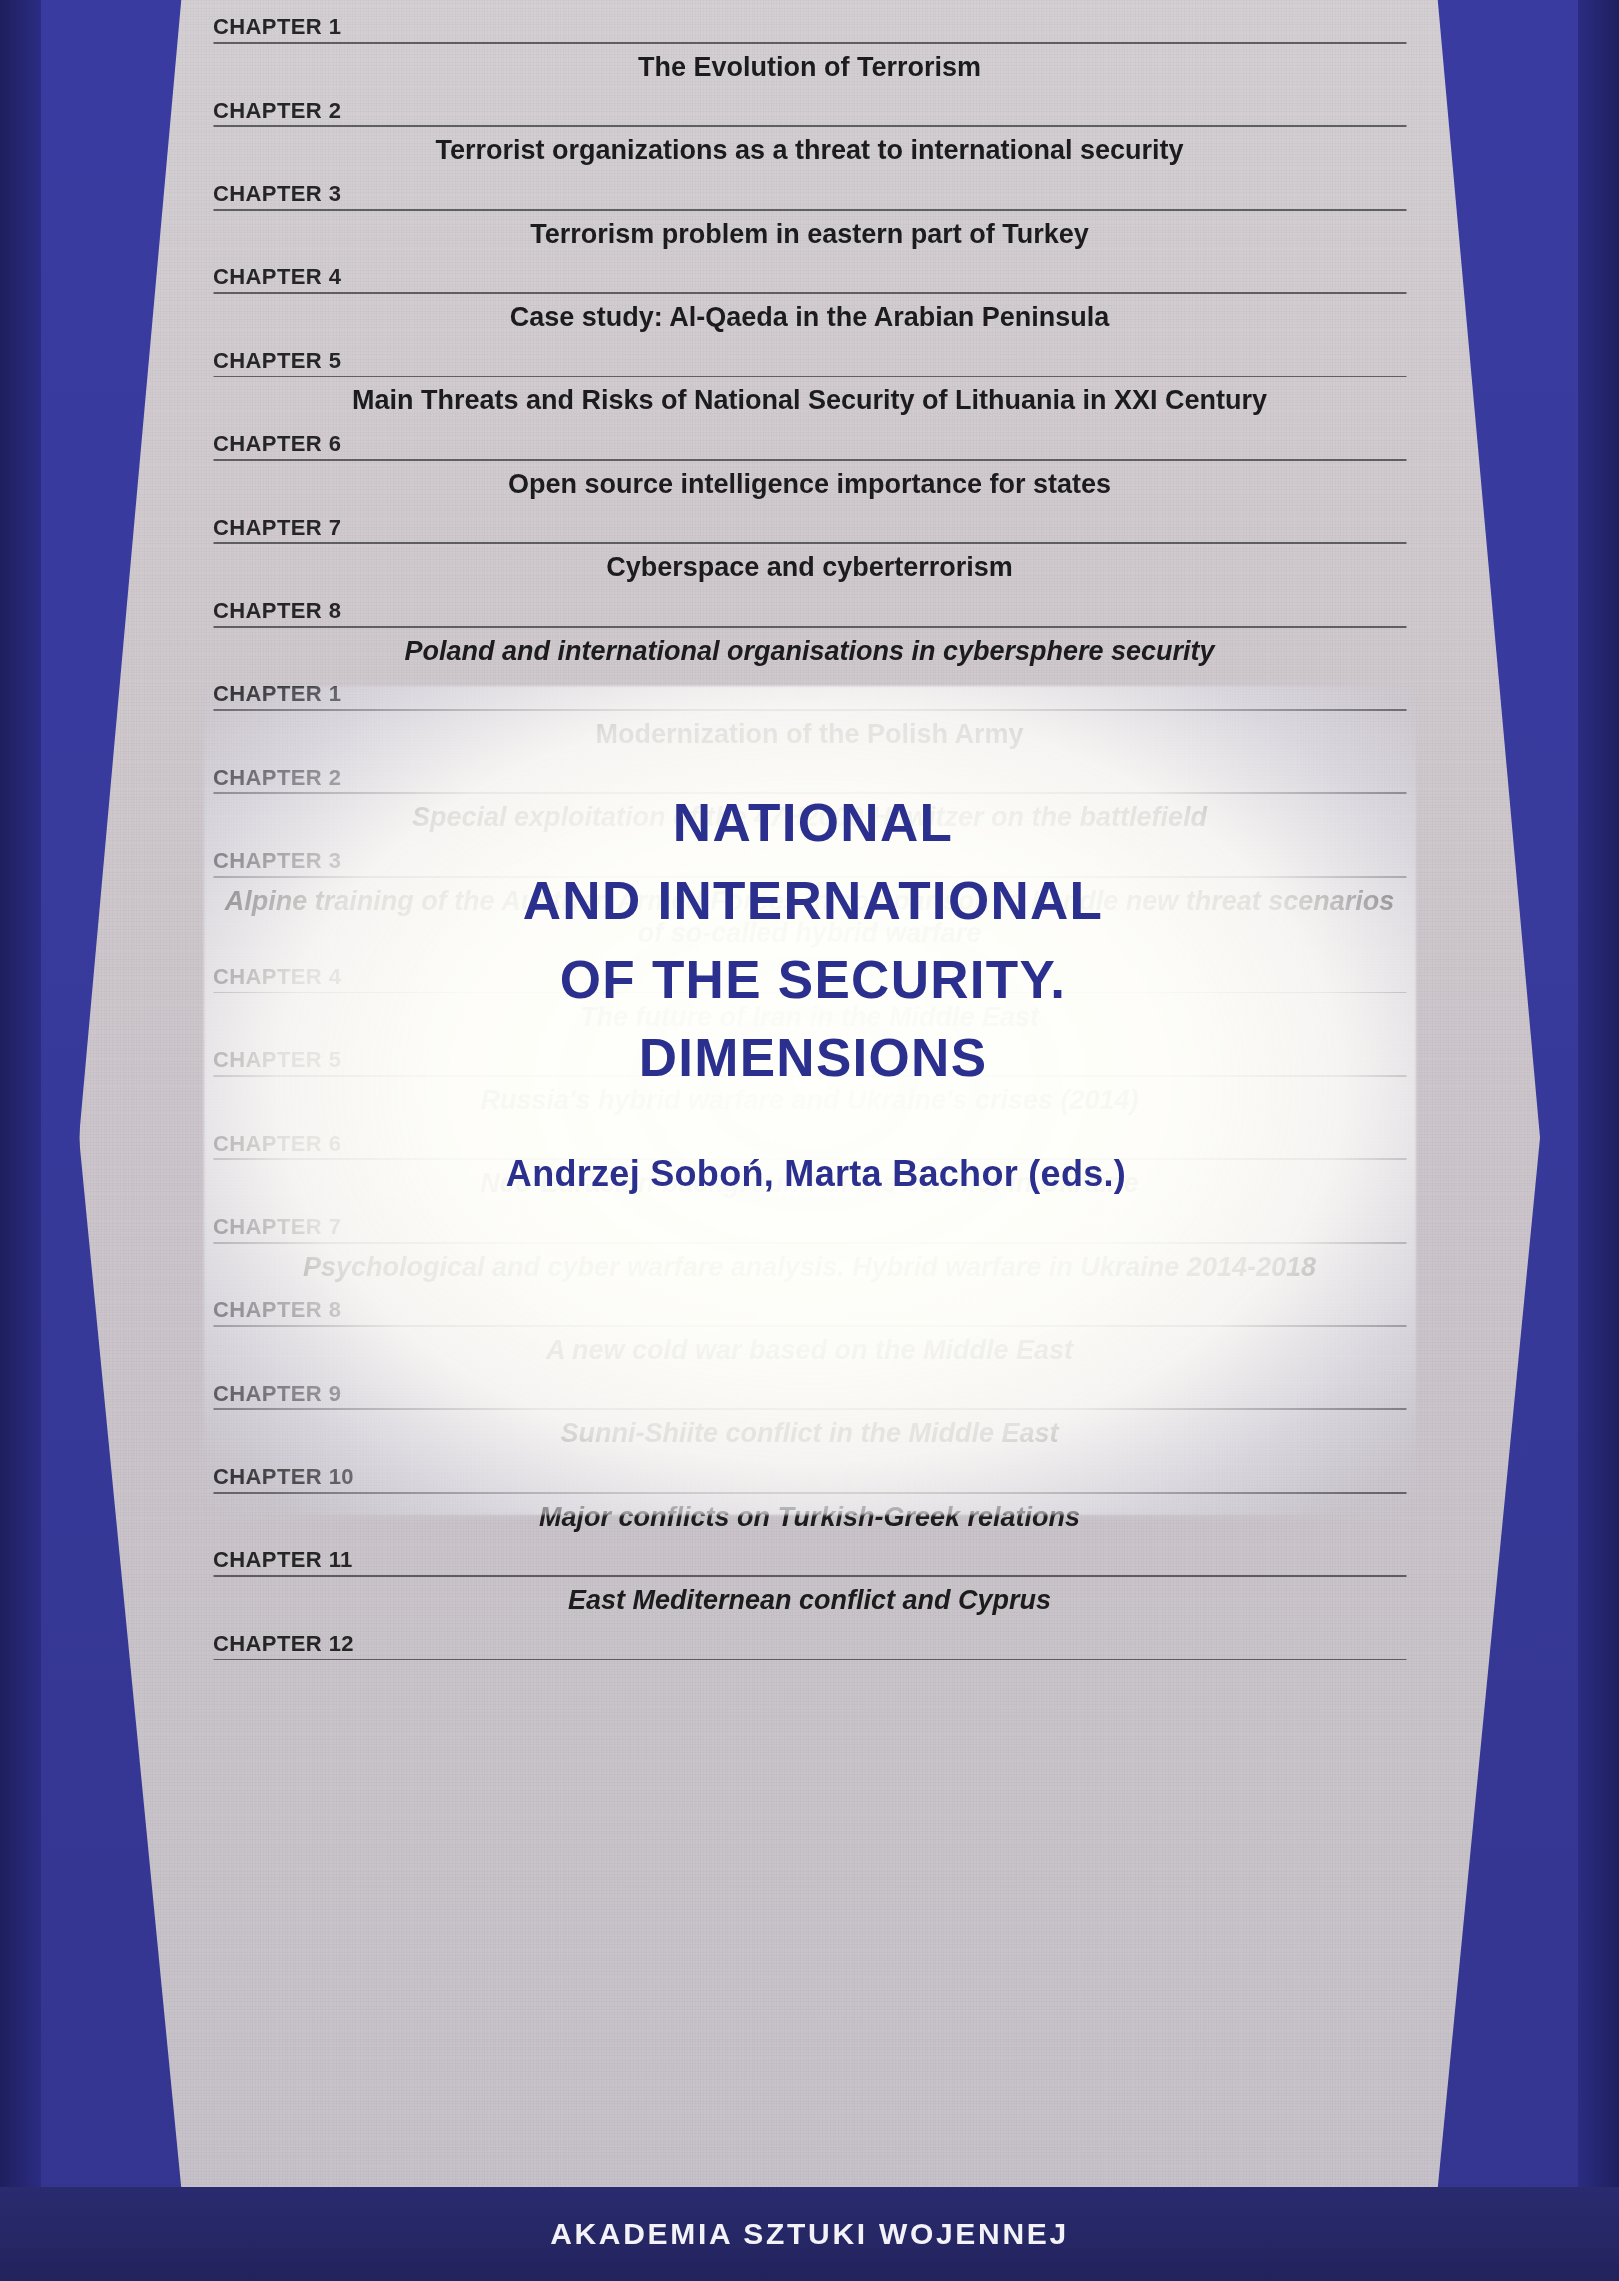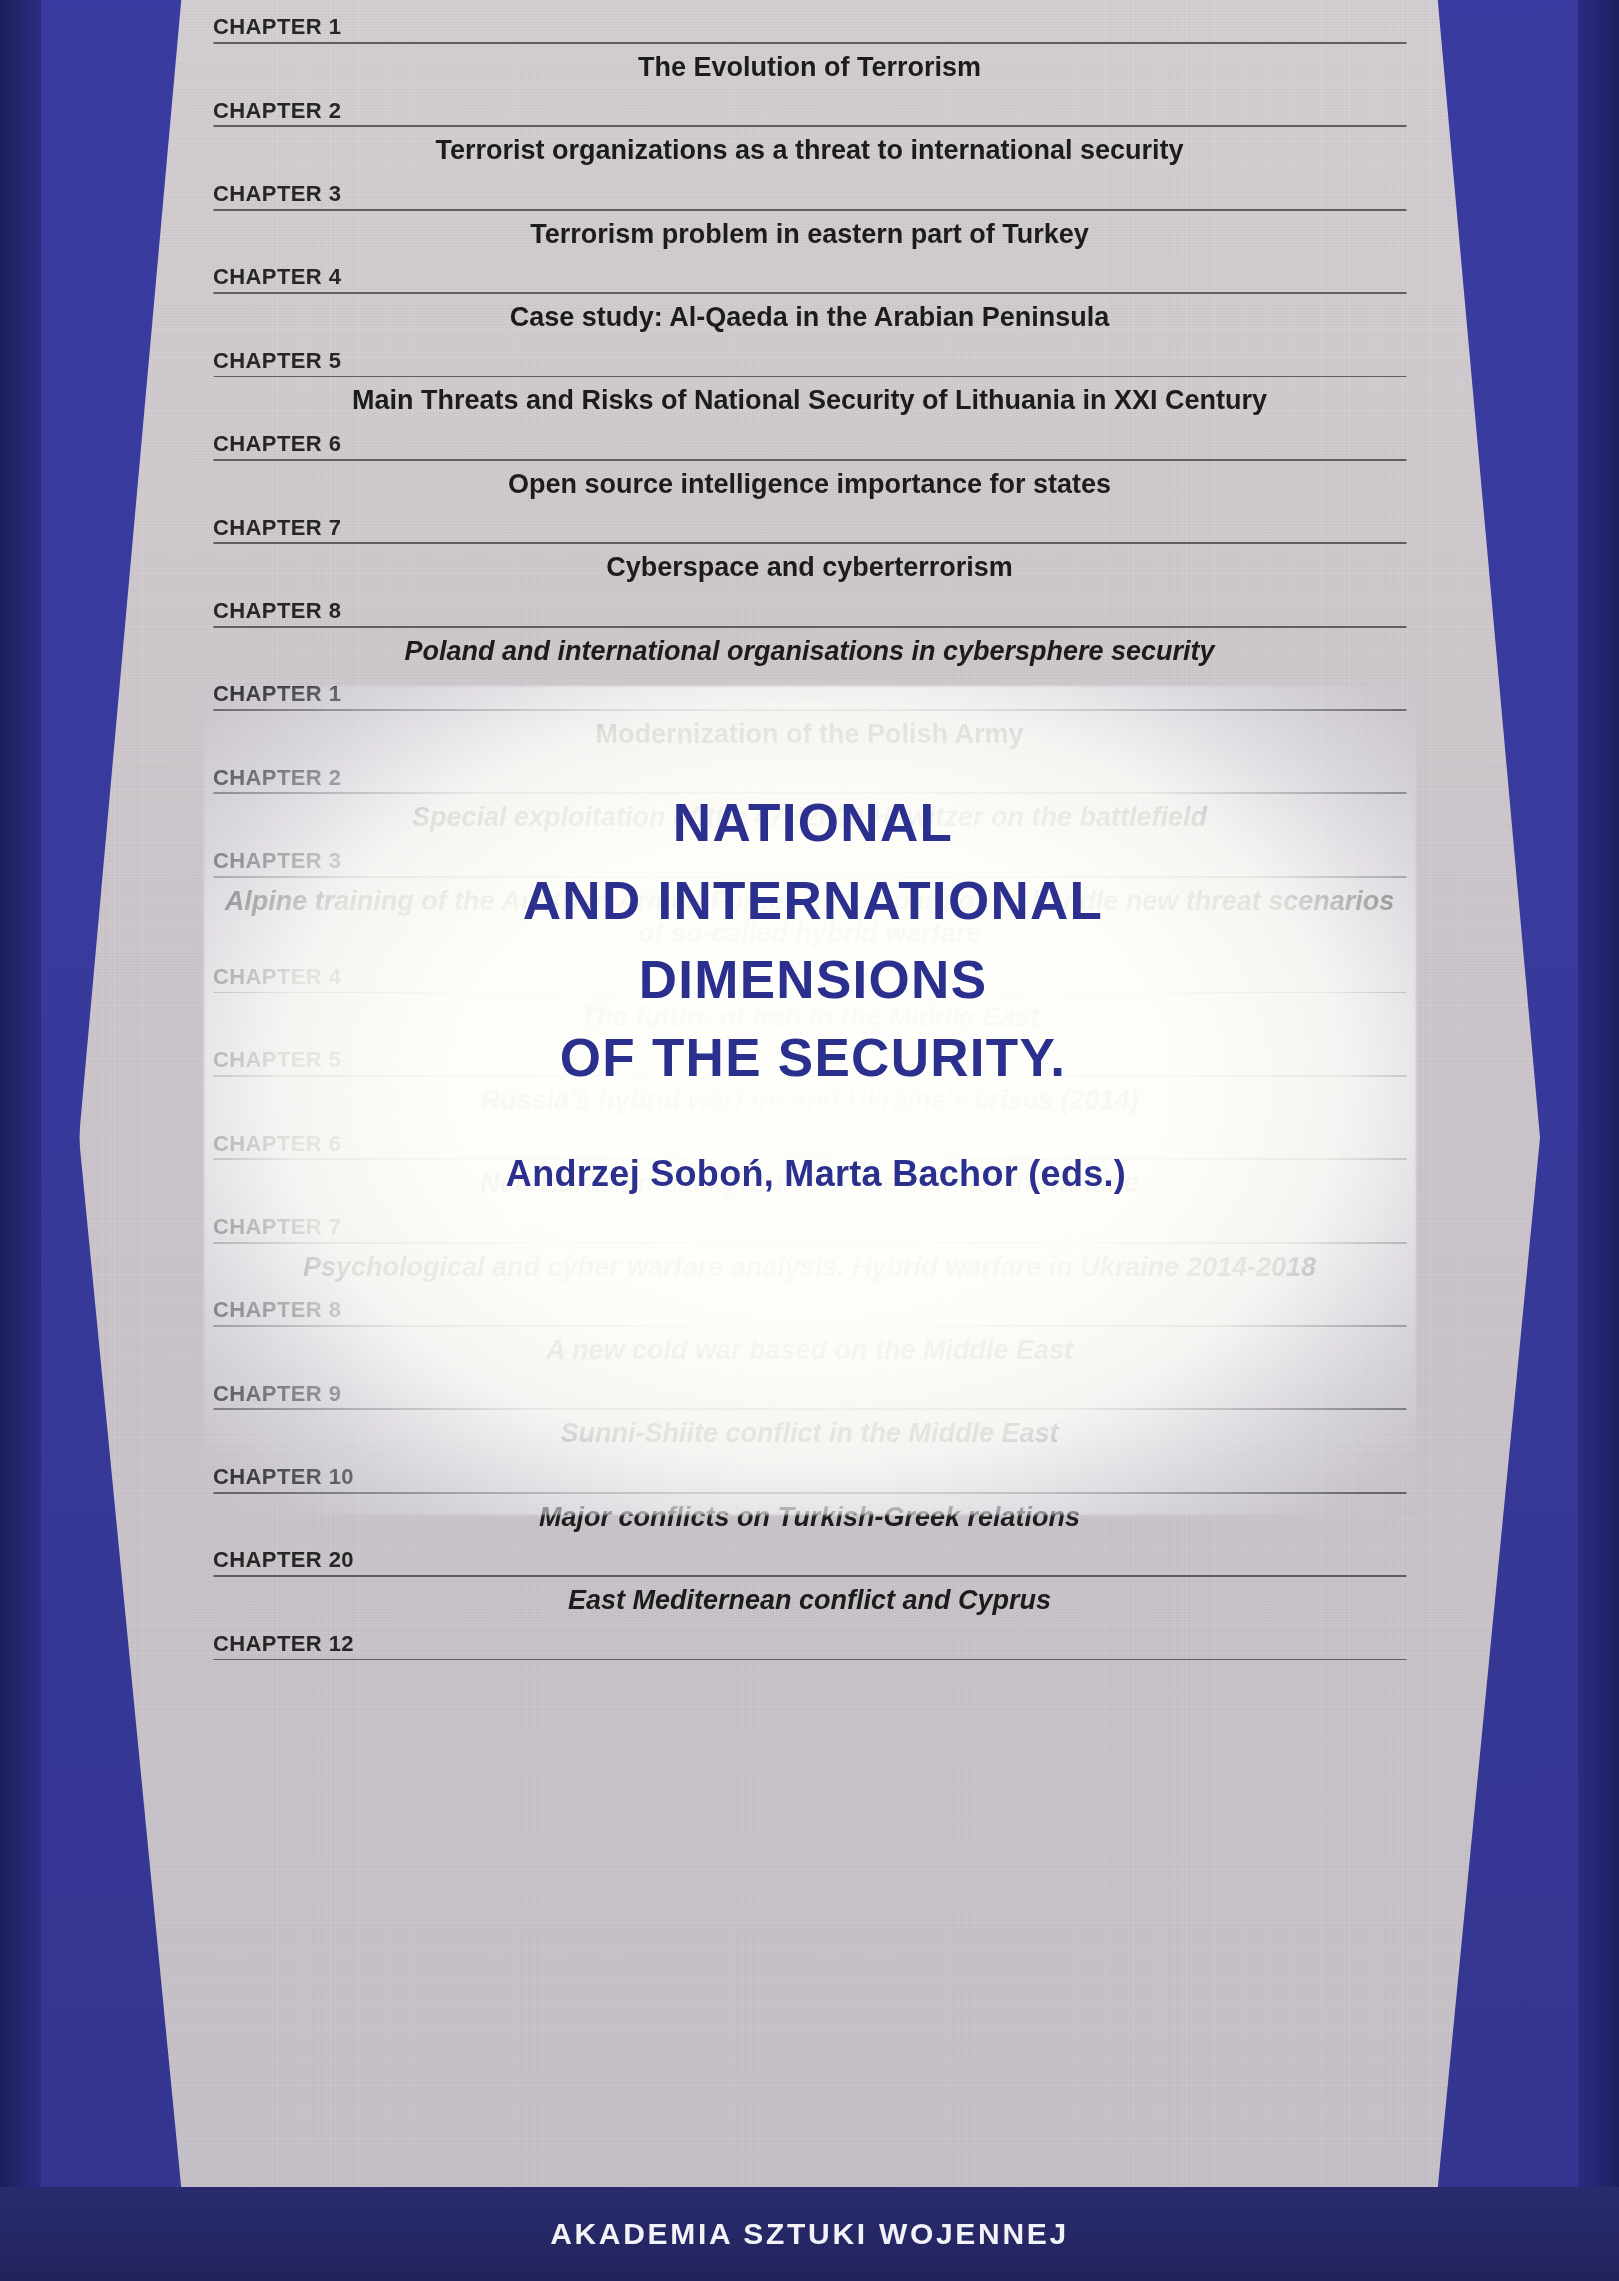--- a/index.html
+++ b/index.html
@@ -271,40 +271,40 @@
         <div class="chap-title italic">Sunni-Shiite conflict in the Middle East</div>
       </div>
 
       <div class="row">
         <div class="chap-num">CHAPTER 10</div>
         <div class="chap-rule"></div>
         <div class="chap-title italic">Major conflicts on Turkish-Greek relations</div>
       </div>
 
       <div class="row">
-        <div class="chap-num">CHAPTER 20</div>
+        <div class="chap-num">CHAPTER 11</div>
         <div class="chap-rule"></div>
         <div class="chap-title italic">East Mediternean conflict and Cyprus</div>
       </div>
 
       <div class="row">
         <div class="chap-num">CHAPTER 12</div>
         <div class="chap-rule"></div>
       </div>
 
     </div>
   </div>
 
   <div id="glow"></div>
 
   <div id="titleblock">
     <div class="tline">NATIONAL</div>
     <div class="tline">AND INTERNATIONAL</div>
+    <div class="tline">OF THE SECURITY.</div>
     <div class="tline">DIMENSIONS</div>
-    <div class="tline">OF THE SECURITY.</div>
     <div id="editors">Andrzej Soboń, Marta Bachor  (eds.)</div>
   </div>
 
   <div id="publisher-bar">
     <div id="publisher">AKADEMIA SZTUKI WOJENNEJ</div>
   </div>
 
 </div>
 
 

